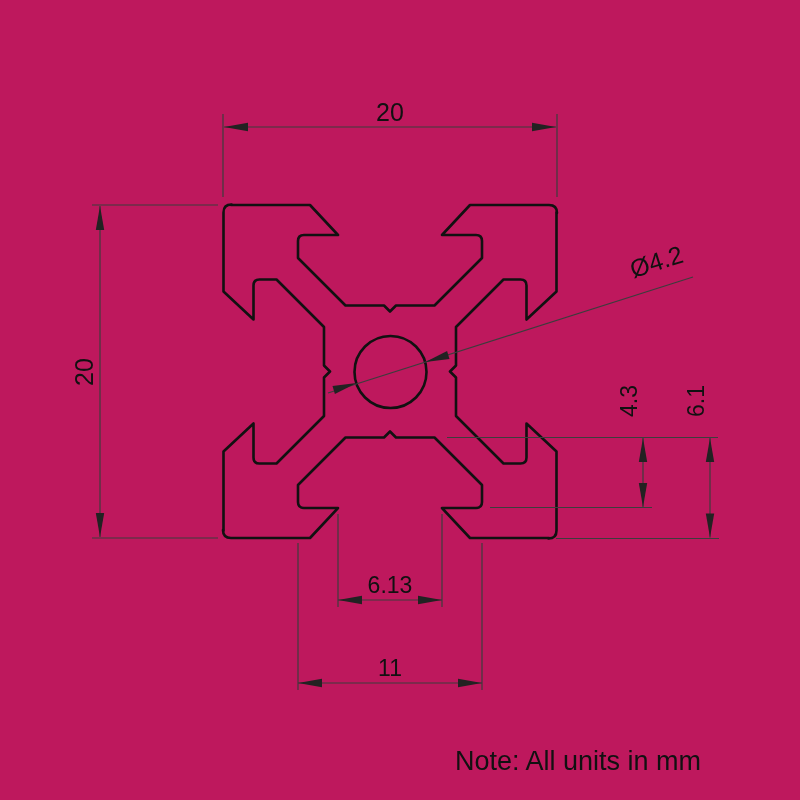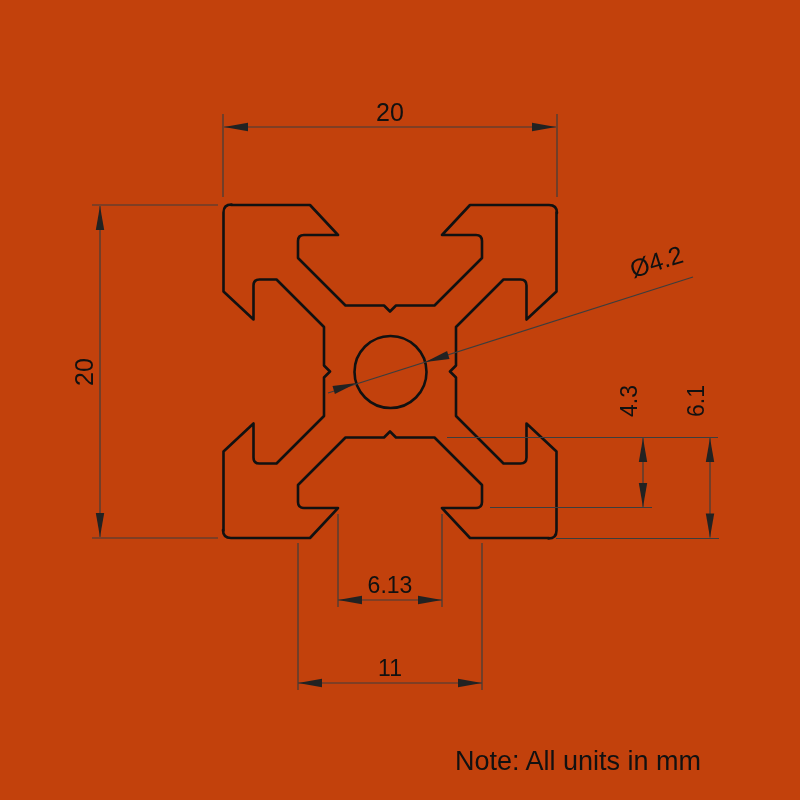--- a/index.html
+++ b/index.html
@@ -5,21 +5,21 @@
   html, body {
     margin: 0;
     padding: 0;
     background: #ffffff;
     font-family: "Liberation Sans", sans-serif;
   }
   .canvas {
     position: relative;
     width: 800px;
     height: 800px;
-    background: #c2410c;
+    background: #be185d;
     overflow: hidden;
   }
   svg { display: block; }
   .profile {
     fill: none;
     stroke: #111111;
     stroke-width: 2.6;
     stroke-linejoin: round;
     stroke-linecap: round;
   }

